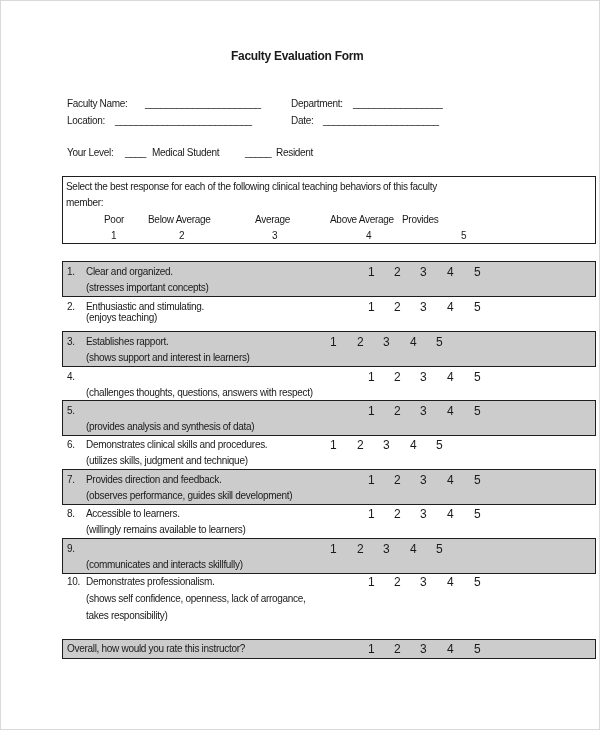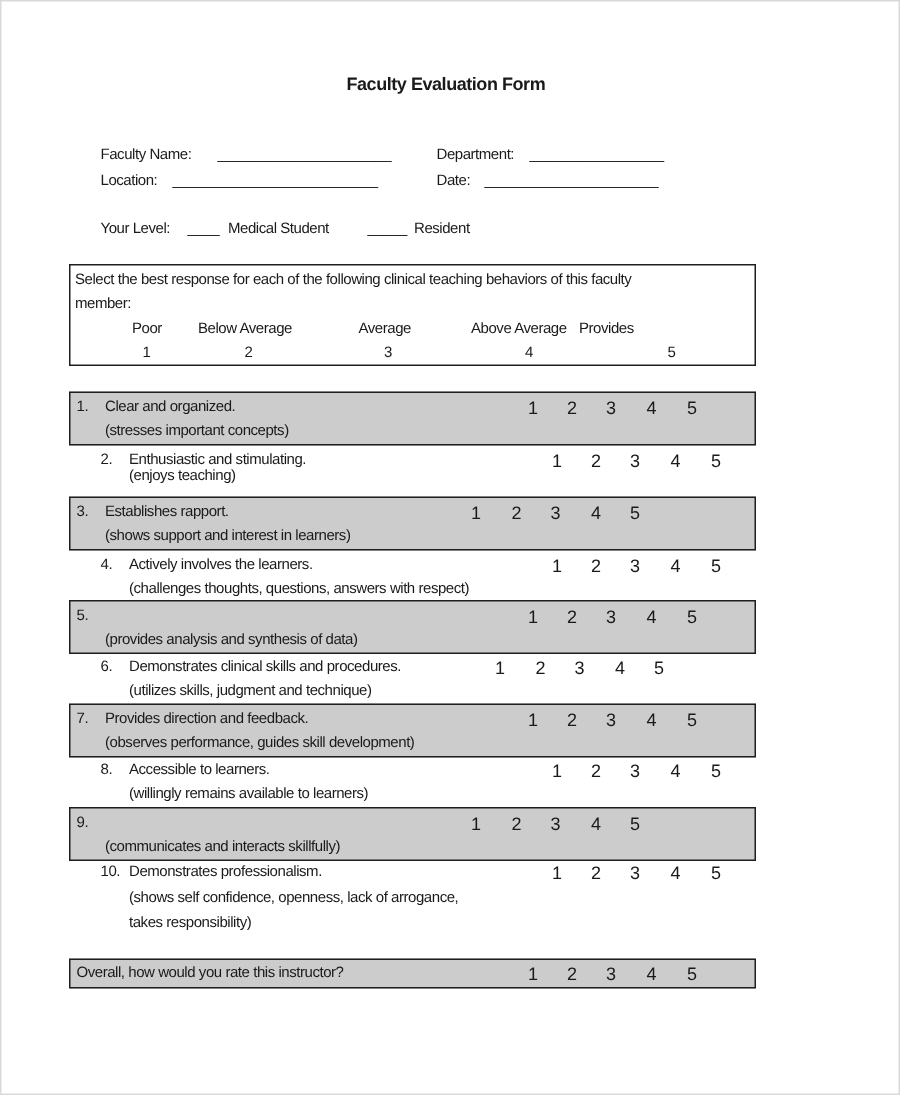--- a/index.html
+++ b/index.html
@@ -10,21 +10,21 @@
     color:#1a1a1a;
   }
   .frame {
     position:absolute; left:0; top:0; width:598px; height:728px;
     border:1px solid #d9d9d9; background:#fff;
   }
   .abs { position:absolute; white-space:nowrap; }
   .t { font-size:10px; letter-spacing:-0.3px; line-height:14px; }
   .title { font-size:12px; font-weight:bold; letter-spacing:-0.3px; }
   .box {
-    position:absolute; left:46px; width:458px;
+    position:absolute; left:62px; width:534px;
     border:1.5px solid #1e1e1e; box-sizing:border-box;
   }
   .gray { background:#cccccc; }
   .num { position:absolute; font-size:12px; line-height:14px; }
 </style>
 </head>
 <body>
 
 <div class="frame"></div>
 
@@ -91,21 +91,20 @@
   <div class="abs t" style="left:23px;top:19px;">(shows support and interest in learners)</div>
   <div class="num" style="left:267px;top:3px;">1</div>
   <div class="num" style="left:294px;top:3px;">2</div>
   <div class="num" style="left:320px;top:3px;">3</div>
   <div class="num" style="left:347px;top:3px;">4</div>
   <div class="num" style="left:373px;top:3px;">5</div>
 </div>
 
 <div class="abs" style="left:62px;top:367px;width:458px;height:33px;">
   <div class="abs t" style="left:5px;top:3px;">4.</div>
-  <div class="abs t" style="left:24px;top:3px;">Actively involves the learners.</div>
   <div class="abs t" style="left:24px;top:19px;">(challenges thoughts, questions, answers with respect)</div>
   <div class="num" style="left:306px;top:3px;">1</div>
   <div class="num" style="left:332px;top:3px;">2</div>
   <div class="num" style="left:358px;top:3px;">3</div>
   <div class="num" style="left:385px;top:3px;">4</div>
   <div class="num" style="left:412px;top:3px;">5</div>
 </div>
 
 <div class="box gray" style="top:400px;height:36px;">
   <div class="abs t" style="left:4px;top:3px;">5.</div>

